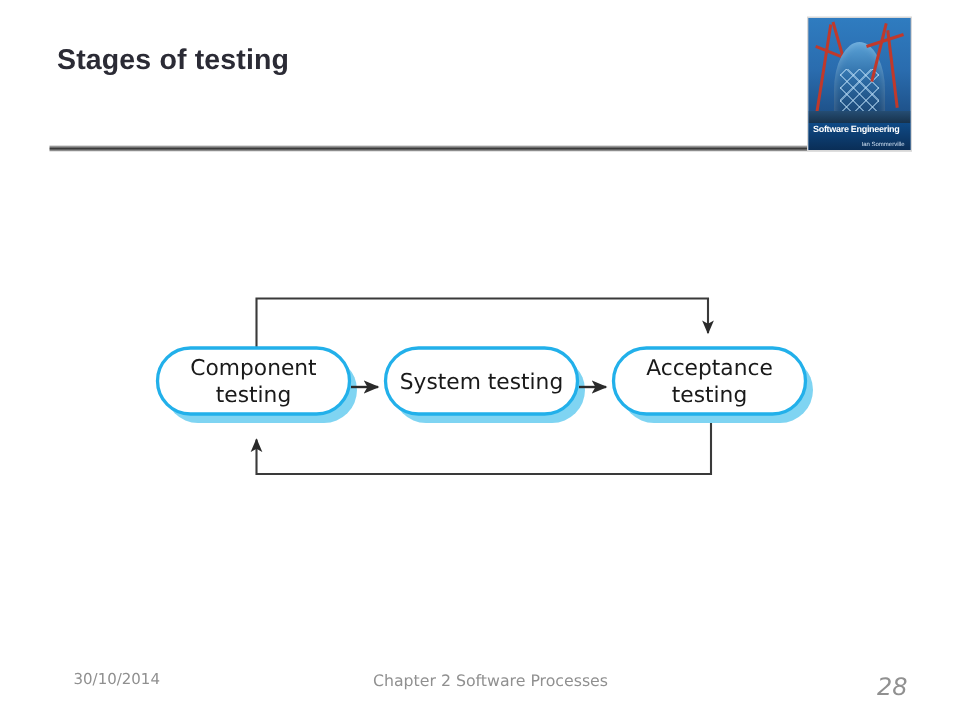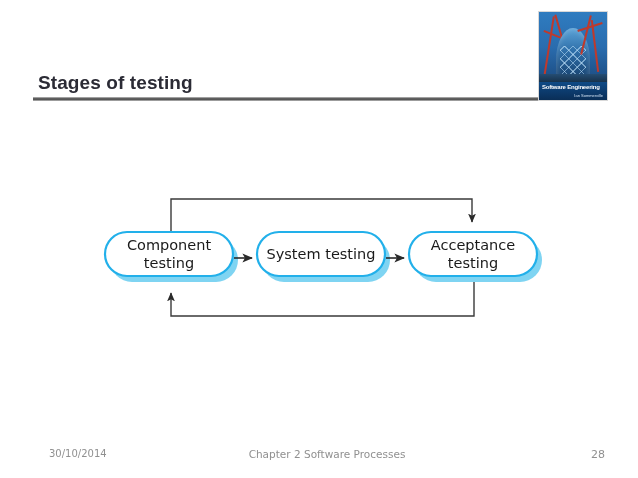--- a/index.html
+++ b/index.html
@@ -27,21 +27,20 @@
   .slide-title {
     position: absolute;
     left: 38px;
     top: 30px;
     font-family: "Liberation Sans", sans-serif;
     font-size: 19px;
     font-weight: bold;
     color: #2b2b35;
     letter-spacing: 0.1px;
     white-space: nowrap;
-    margin-top: 42px;
   }
 
   
   .title-rule {
     position: absolute;
     left: 33px;
     top: 97px;
     width: 575px;
     height: 4px;
     background: linear-gradient(to bottom,
@@ -177,23 +176,24 @@
     font-family: "DejaVu Sans", sans-serif;
     font-size: 10.5px;
     color: #909090;
     margin-left: 16px;
   }
   .footer-page {
     position: absolute;
     right: 33px;
     top: 0;
     font-family: "DejaVu Sans", sans-serif;
-    font-size: 11px;
+    font-size: 16px;
     color: #909090;
     white-space: nowrap;
+    font-style: italic;
   }
 </style>
 </head>
 <body>
 
 <div class="slide">
 
   <div class="slide-title">Stages of testing</div>
 
   <div class="title-rule"></div>

